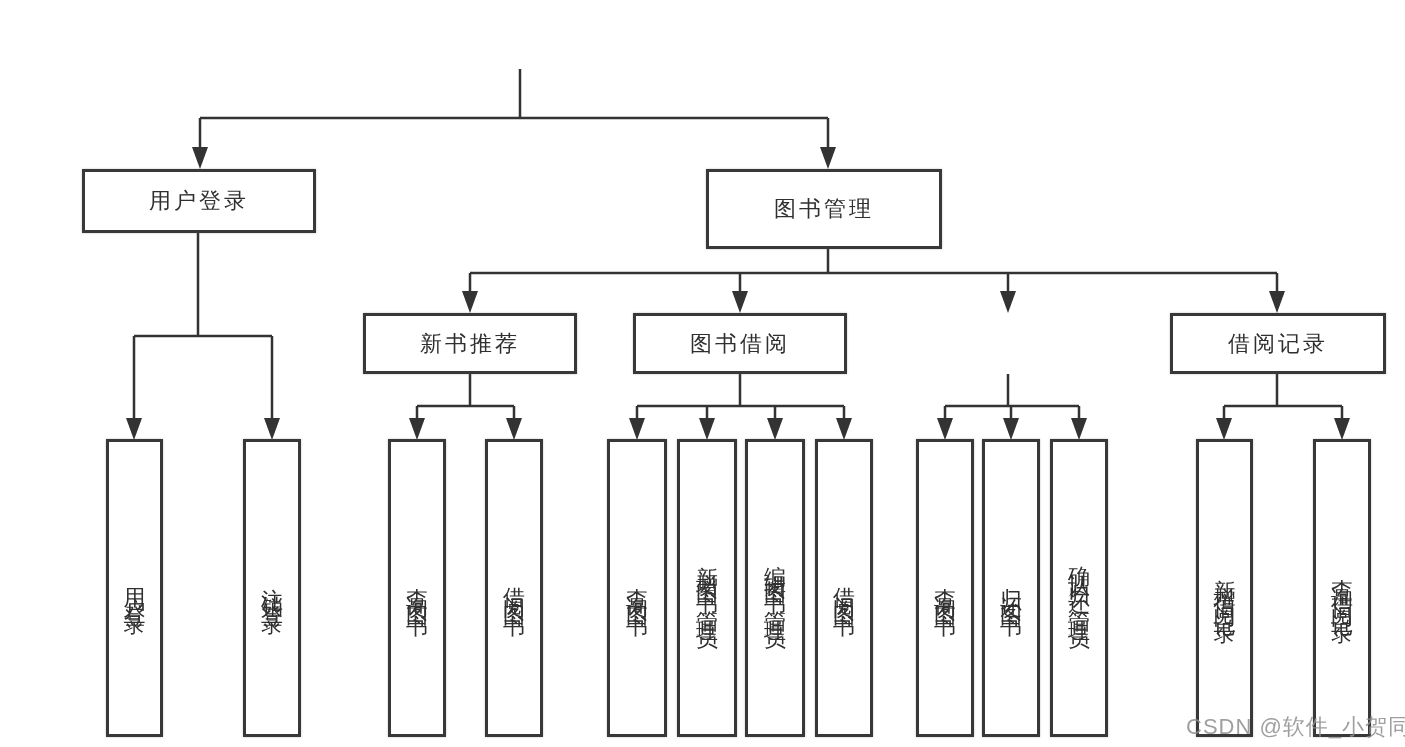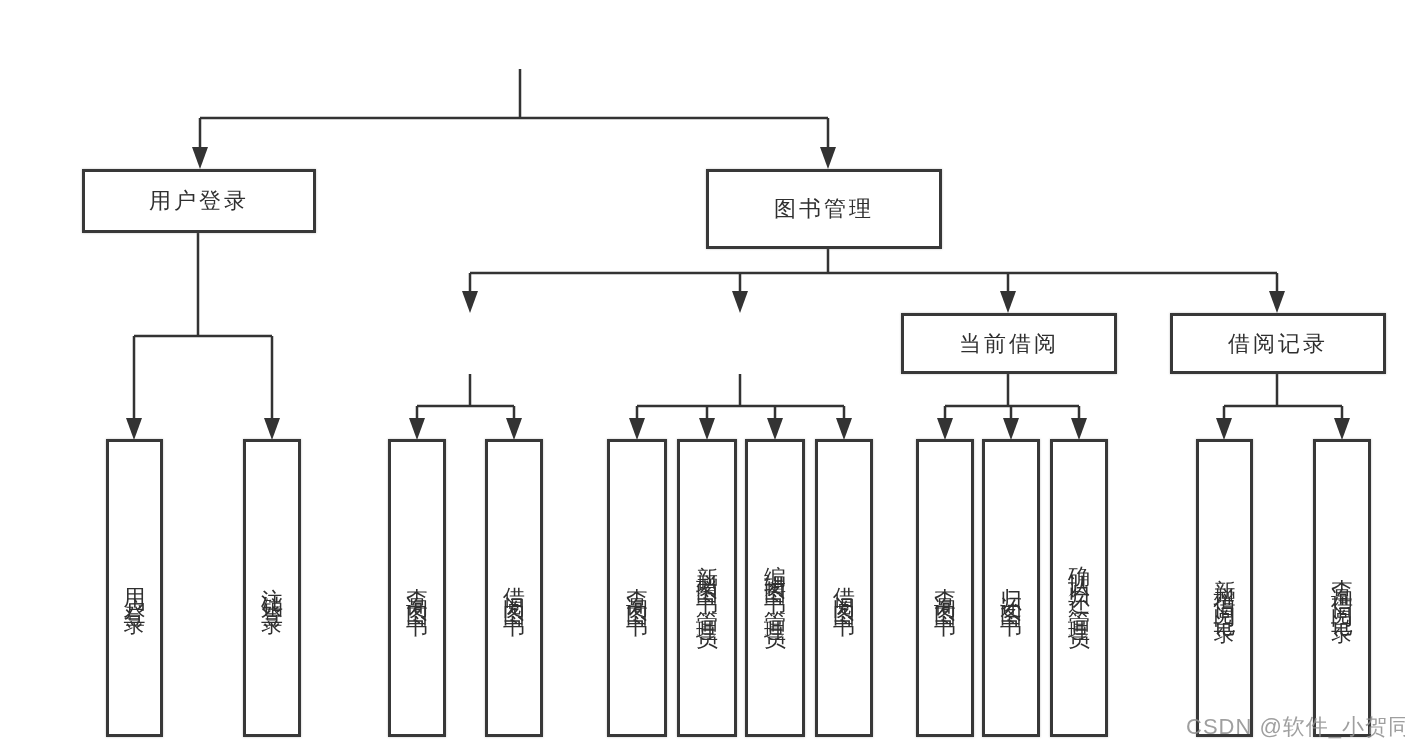--- a/index.html
+++ b/index.html
@@ -100,21 +100,22 @@
       <polygon points="1071,418 1087,418 1079,440"></polygon>
       <polygon points="1216,418 1232,418 1224,440"></polygon>
       <polygon points="1334,418 1350,418 1342,440"></polygon>
     </g>
   </svg>
 
 
   <div class="node" style="left:82px; top:169px; width:234px; height:64px;">用户登录</div>
   <div class="node" style="left:706px; top:169px; width:236px; height:80px;">图书管理</div>
 
-  <div class="node" style="left:901px; top:313px; width:216px; height:61px;">当前借阅</div>
+  <div class="node" style="left:363px; top:313px; width:214px; height:61px;">新书推荐</div>
+  <div class="node" style="left:633px; top:313px; width:214px; height:61px;">图书借阅</div>
   <div class="node" style="left:1170px; top:313px; width:216px; height:61px;">借阅记录</div>
 
   <div class="node leaf" style="left:106px; top:439px; width:57px; height:298px;">用户登录</div>
   <div class="node leaf" style="left:243px; top:439px; width:58px; height:298px;">注销登录</div>
 
   <div class="node leaf" style="left:388px; top:439px; width:58px; height:298px;">查询图书</div>
   <div class="node leaf" style="left:485px; top:439px; width:58px; height:298px;">借阅图书</div>
 
   <div class="node leaf" style="left:607px; top:439px; width:60px; height:298px;">查询图书</div>
   <div class="node leaf" style="left:677px; top:439px; width:60px; height:298px;">新增图书（管理员）</div>

